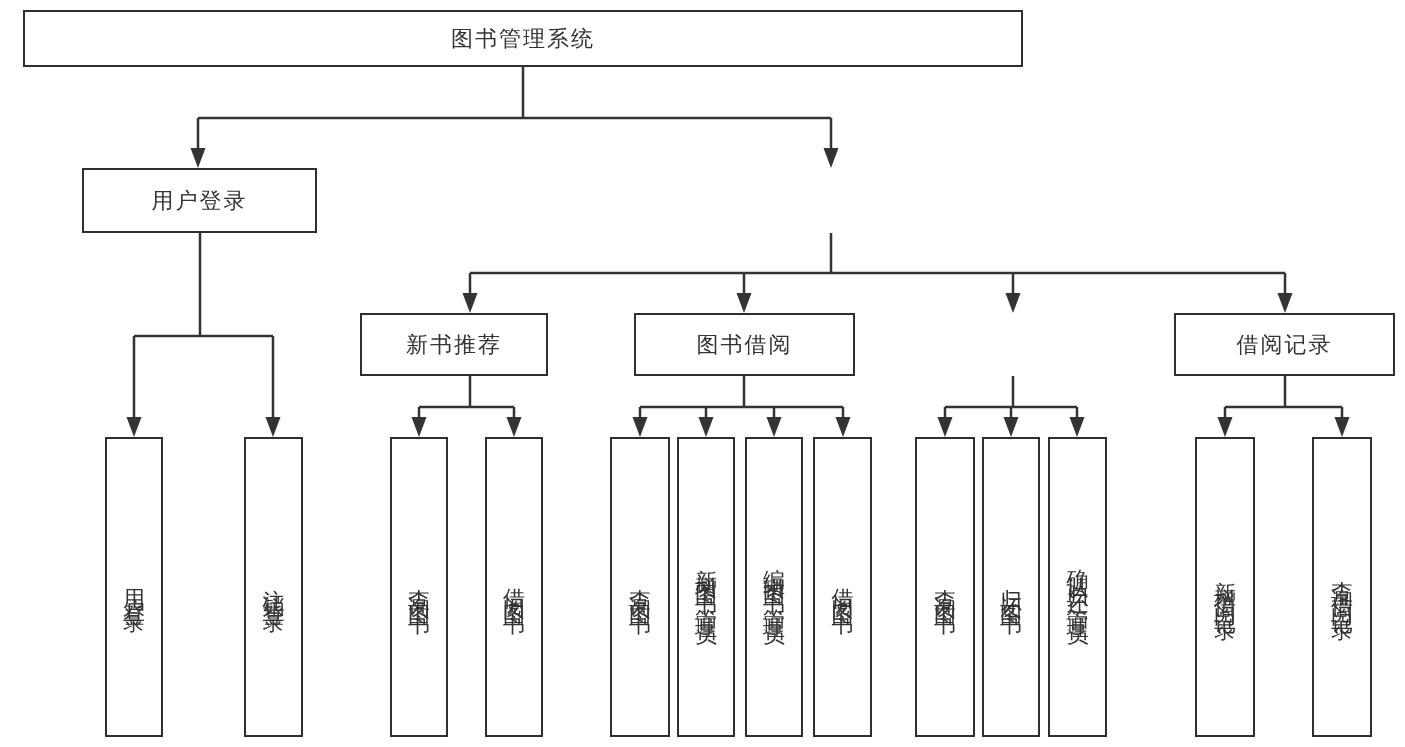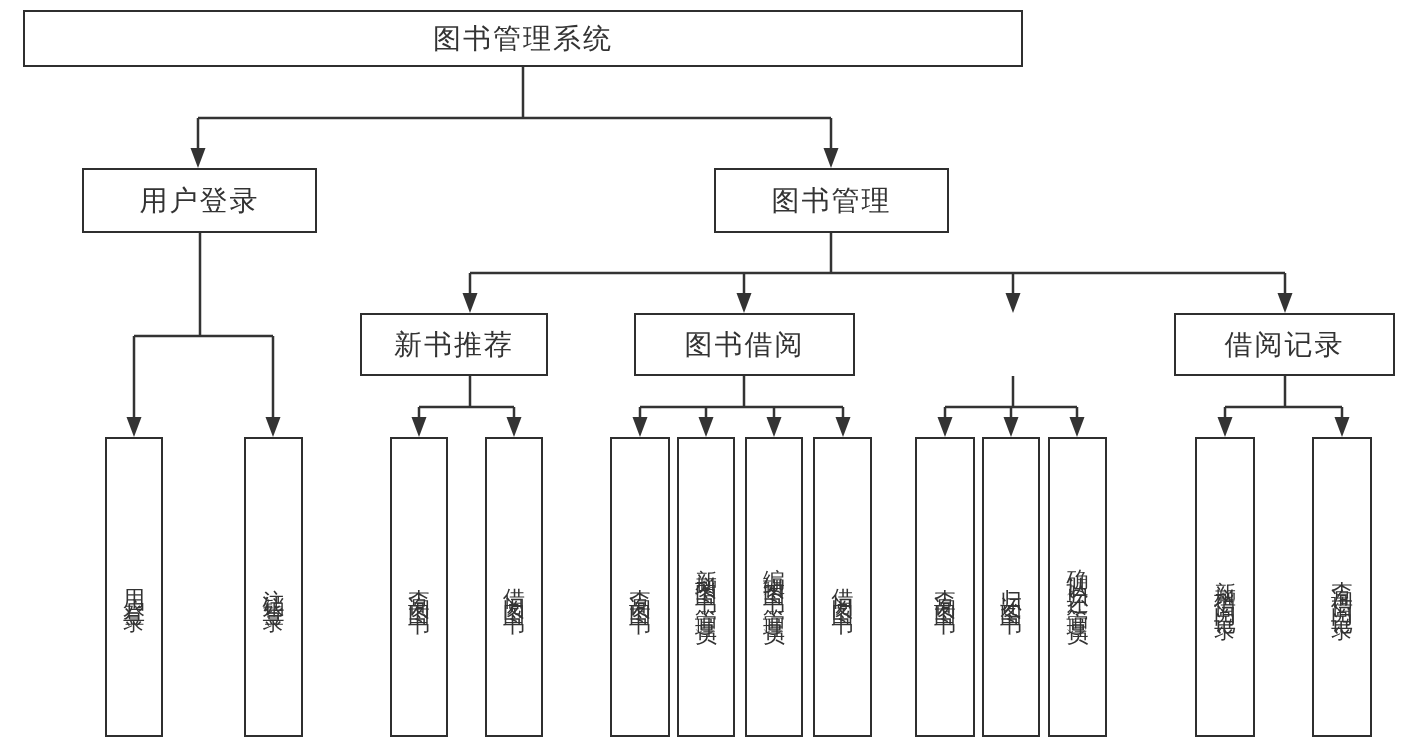--- a/index.html
+++ b/index.html
@@ -14,21 +14,21 @@
   .connectors path{stroke:#333333;stroke-width:2.5;fill:none;}
   .connectors polygon{fill:#333333;stroke:none;}
   .box{
     position:absolute;
     background:#ffffff;
     border:2.5px solid #2f2f2f;
     box-sizing:border-box;
     display:flex;align-items:center;justify-content:center;
     color:#333333;
   }
-  .hbox{font-size:28px;letter-spacing:2px;}
+  .hbox{font-size:22px;letter-spacing:2px;}
   .vbox span{
     writing-mode:vertical-rl;
     text-orientation:mixed;
     font-size:22px;
     letter-spacing:8px;
     line-height:1;
     white-space:nowrap;
   }
   .watermark{
     position:absolute;
@@ -76,21 +76,20 @@
     <polygon points="1069.5,417 1084.5,417 1077,437"></polygon>
 
     <path d="M1285,376 V407 M1225,407 H1342 M1225,407 V419 M1342,407 V419"></path>
     <polygon points="1217.5,417 1232.5,417 1225,437"></polygon>
     <polygon points="1334.5,417 1349.5,417 1342,437"></polygon>
   </svg>
 
   <div class="box hbox" style="left:23px;top:10px;width:1000px;height:57px;">图书管理系统</div>
 
   <div class="box hbox" style="left:82px;top:168px;width:235px;height:65px;">用户登录</div>
-  <div class="box hbox" style="left:714px;top:168px;width:235px;height:65px;">图书管理</div>
 
   <div class="box hbox" style="left:360px;top:313px;width:188px;height:63px;">新书推荐</div>
   <div class="box hbox" style="left:634px;top:313px;width:221px;height:63px;">图书借阅</div>
   <div class="box hbox" style="left:1174px;top:313px;width:221px;height:63px;">借阅记录</div>
 
   <div class="box vbox" style="left:105px;top:437px;width:58px;height:300px;">
     <span>用户登录</span>
     </div>
   <div class="box vbox" style="left:244px;top:437px;width:59px;height:300px;">
     <span>注销登录</span>

